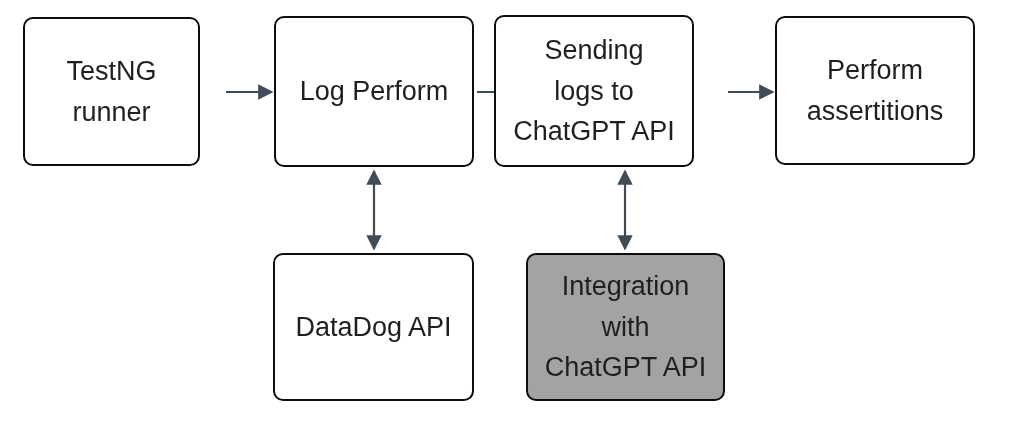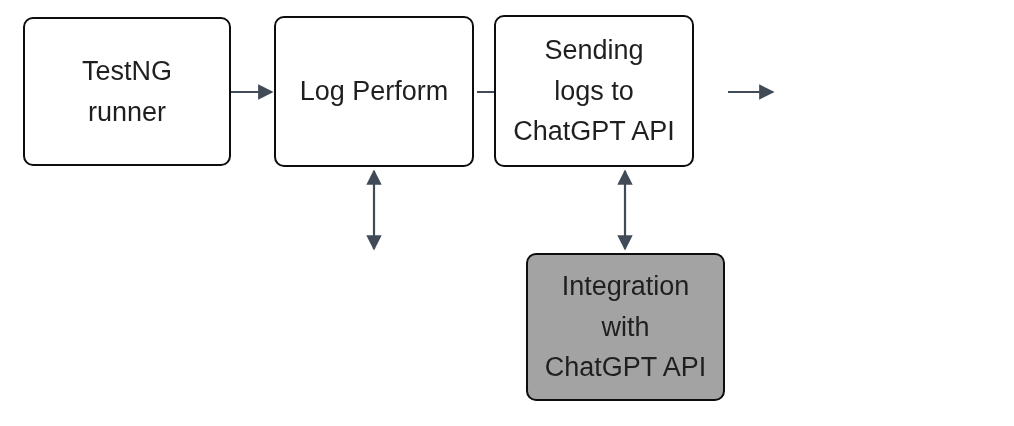--- a/index.html
+++ b/index.html
@@ -21,21 +21,21 @@
     align-items: center;
     justify-content: center;
     text-align: center;
     font-size: 27px;
     line-height: 1.5;
     color: #1f1f1f;
     padding: 4px 8px;
   }
   .node .label { white-space: pre-line; }
   .node.green { background: #a3a3a3; }
-  .n1 { left: 23px;  top: 17px;  width: 208px; height: 149px; }
+  .n1 { left: 23px;  top: 17px;  width: 177px; height: 149px; }
   .n2 { left: 274px; top: 16px;  width: 200px; height: 151px; }
   .n3 { left: 494px; top: 15px;  width: 200px; height: 152px; }
   .n4 { left: 775px; top: 16px;  width: 200px; height: 149px; }
   .n5 { left: 273px; top: 253px; width: 201px; height: 148px; }
   .n6 { left: 526px; top: 253px; width: 199px; height: 148px; }
   #edge-layer {
     position: absolute; inset: 0;
     width: 1014px; height: 426px;
     pointer-events: none;
   }
@@ -66,21 +66,28 @@
   <div class="node n2">
     <span class="label">Log Perform</span>
   </div>
 
   <div class="node n3">
     <span class="label">Sending
 logs to
 ChatGPT API</span>
   </div>
 
+  <div class="node n4">
+    <span class="label">Perform
+assertitions</span>
+  </div>
 
+  <div class="node n5">
+    <span class="label">DataDog API</span>
+  </div>
 
   <div class="node n6 green">
     <span class="label">Integration
 with
 ChatGPT API</span>
   </div>
 
 </div>
 
 </body></html>

